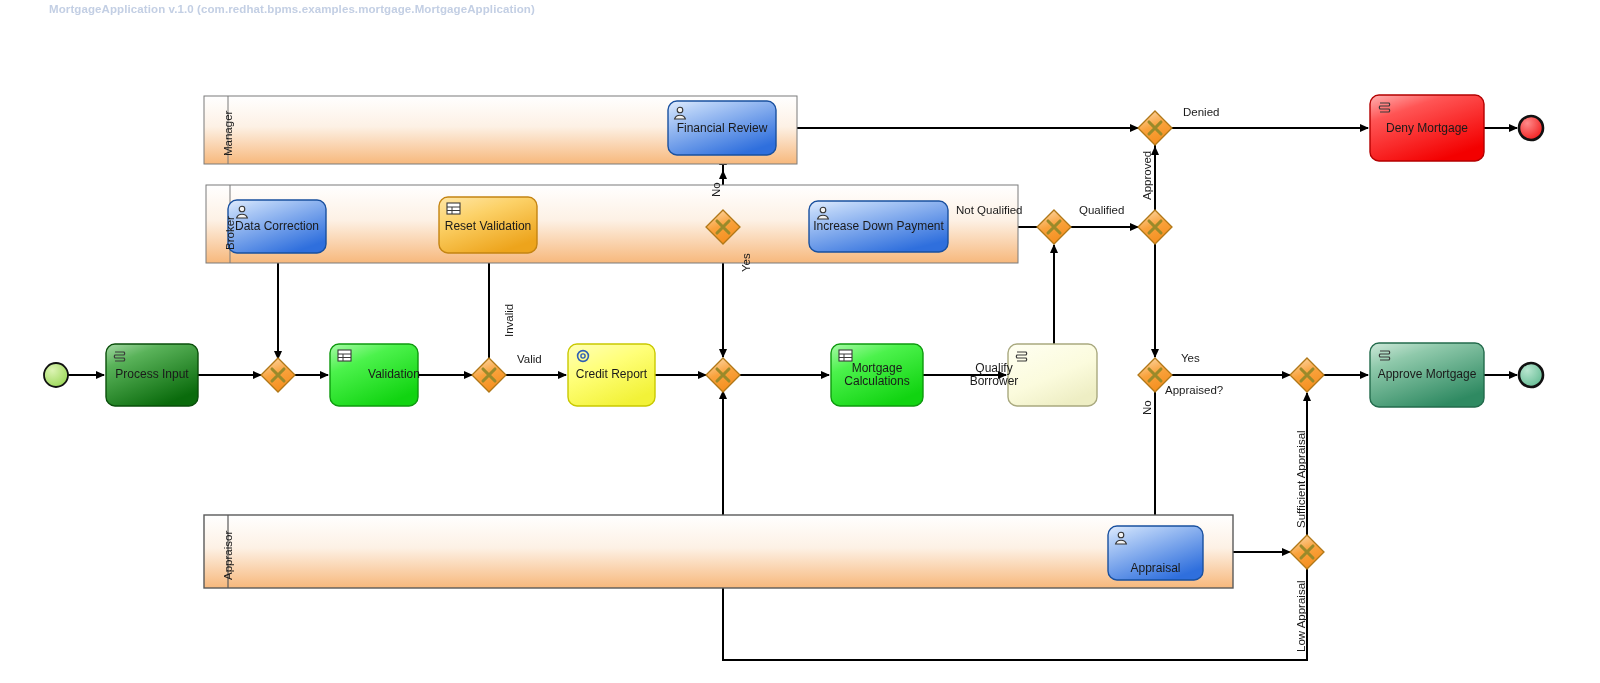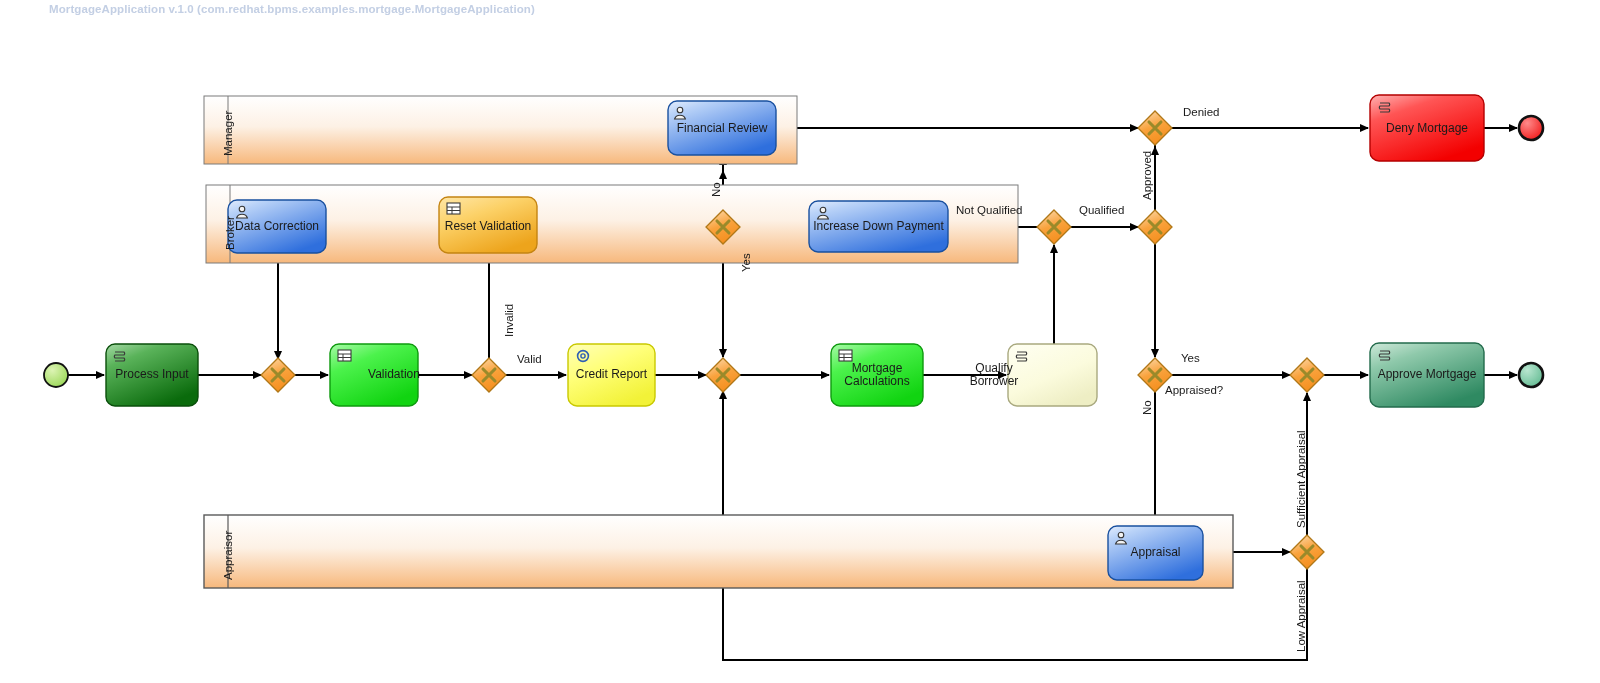--- a/index.html
+++ b/index.html
@@ -320,21 +320,21 @@
   <div class="node-label" style="left:330px; top:368px; width:88px;margin-left:20px;">Validation</div>
   <div class="node-label" style="left:566px; top:368px; width:91px;">Credit Report</div>
   <div class="node-label" style="left:831px; top:362px; width:92px;">Mortgage
 Calculations</div>
   <div class="node-label" style="left:954px; top:362px; width:80px;">Qualify
 Borrower</div>
   <div class="node-label" style="left:226px; top:220px; width:102px;">Data Correction</div>
   <div class="node-label" style="left:437px; top:220px; width:102px;">Reset Validation</div>
   <div class="node-label" style="left:809px; top:220px; width:139px;text-align:center;">Increase Down Payment</div>
   <div class="node-label" style="left:666px; top:122px; width:112px;">Financial Review</div>
-  <div class="node-label" style="left:1108px; top:546px; width:95px;">Appraisal</div>
+  <div class="node-label" style="left:1108px; top:562px; width:95px;">Appraisal</div>
   <div class="node-label" style="left:1370px; top:122px; width:114px;">Deny Mortgage</div>
   <div class="node-label" style="left:1368px; top:368px; width:118px;">Approve Mortgage</div>
 
   <div class="edge-label" style="left:1183px; top:106px;">Denied</div>
   <div class="edge-label" style="left:1141px; top:200px; transform:rotate(-90deg);">Approved</div>
   <div class="edge-label" style="left:1079px; top:204px;">Qualified</div>
   <div class="edge-label" style="left:956px; top:204px;">Not Qualified</div>
   <div class="edge-label" style="left:710px; top:197px; transform:rotate(-90deg);">No</div>
   <div class="edge-label" style="left:740px; top:272px; transform:rotate(-90deg);">Yes</div>
   <div class="edge-label" style="left:517px; top:353px;">Valid</div>

